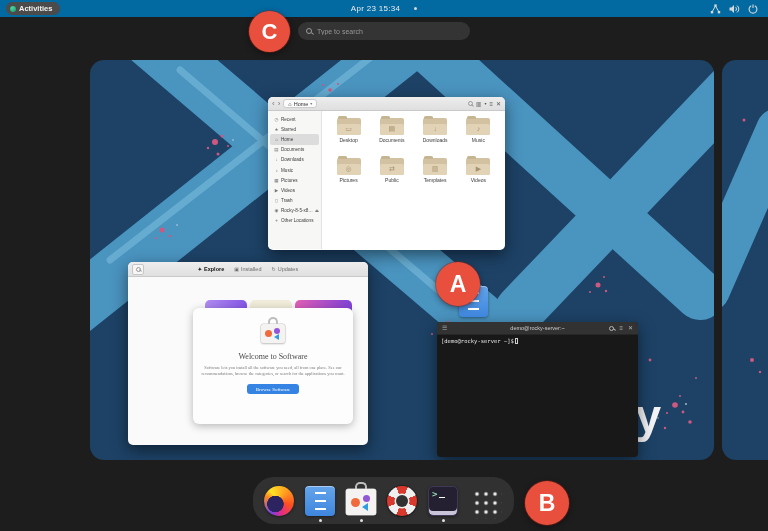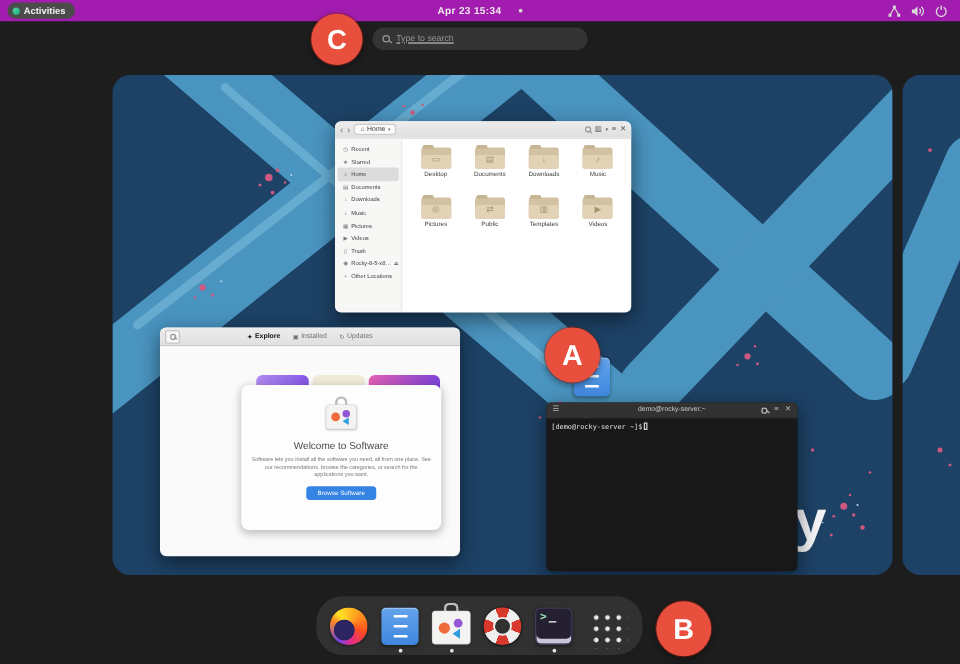--- a/index.html
+++ b/index.html
@@ -1,30 +1,30 @@
 <!DOCTYPE html>
 <html><head>
 <meta charset="utf-8">
 <style>
   * { box-sizing: border-box; margin: 0; padding: 0; }
   html,body { width:768px; height:531px; }
   body { font-family:"Liberation Sans", sans-serif; background:#101010; }
   #screen { position:relative; width:768px; height:531px; background:#1d1d1d; overflow:hidden; }
 
   
-  .topbar { position:absolute; left:0; top:0; width:768px; height:17px; background:#a21caf;
+  .topbar { position:absolute; left:0; top:0; width:768px; height:17px; background:#0369a1;
             display:flex; align-items:center; }
   .activities { position:absolute; left:6px; top:2px; height:13px; display:flex; align-items:center;
                 gap:3px; padding:0 8px 0 4px; background:#4b4b4b; border-radius:7px; }
   .activities .label { font-size:7.5px; font-weight:bold; color:#f2f2f2; }
   .distro-dot { width:6px; height:6px; border-radius:50%;
                 background:radial-gradient(circle at 35% 30%, #4fd6a0, #159a6c); }
   .clock-wrap { position:absolute; left:0; right:0; top:0; height:17px; display:flex;
                 align-items:center; justify-content:center; gap:14px; pointer-events:none; }
-  .clock { font-size:8px; font-weight:bold; color:#ededed; letter-spacing:.3px;text-align:right; }
+  .clock { font-size:8px; font-weight:normal; color:#ededed; letter-spacing:.3px;text-align:right; }
   .notif-dot { width:3px; height:3px; border-radius:50%; background:#d8d8d8; }
   .status-icons { position:absolute; right:10px; top:0; height:17px; display:flex;
                   align-items:center; gap:8px; }
   .status-icons svg { display:block; }
 
   
   .search-pill { position:absolute; left:298px; top:22px; width:172px; height:18px;
                  background:#343434; border-radius:9px; display:flex; align-items:center;
                  gap:5px; padding:0 8px; border:none; }
   .search-pill input { flex:1; background:transparent; border:none; outline:none;
@@ -96,21 +96,21 @@
   .shead { height:15px; display:flex; align-items:center; padding:0 4px;
            background:linear-gradient(#ededed,#e0e0e0); border-bottom:1px solid #c9c9c9;
            border-radius:5px 5px 0 0; position:relative; }
   .sw-searchbtn { width:12px; height:11px; background:#f6f6f6; border:1px solid #c7c7c7;
                   border-radius:2px; display:flex; align-items:center; justify-content:center; }
   .stabs { position:absolute; left:0; right:0; display:flex; justify-content:center; gap:10px; }
   .stab { display:flex; align-items:center; gap:2px; font-size:5.5px; color:#6d6d6d; }
   .stab .ti { font-size:5px; }
   .ti-0::before{content:"✦"} .ti-1::before{content:"▣"} .ti-2::before{content:"↻"}
   .stab.active { color:#111; font-weight:bold; }
-  .sbody { position:relative; height:167px; }
+  .sbody { position:relative; height:167px;font-family:Liberation Serif, serif; }
   .banner { position:absolute; top:23px; height:16px; border-radius:5px 5px 0 0; }
   .banner.b0 { left:77px; width:42px; background:linear-gradient(100deg,#b18cf0,#8253e6); }
   .banner.b1 { left:122px; width:42px; background:#f1ecd9; }
   .banner.b2 { left:167px; width:57px; background:linear-gradient(100deg,#e25fb4,#7b41d8); }
   .wcard { position:absolute; left:65px; top:31px; width:160px; height:116px; background:#fdfdfd;
            border-radius:6px; box-shadow:0 2px 8px rgba(0,0,0,.28); text-align:center; padding-top:13px; }
   .bag { position:relative; width:24px; height:22px; margin:0 auto; }
   .bag-handle { position:absolute; left:30%; width:40%; top:-4px; height:10px;
                 border:2px solid #bdbdbd; border-bottom:none; border-radius:5px 5px 0 0; }
   .bag-body { position:absolute; left:0; right:0; top:3px; bottom:0; background:#f4f3f1;

